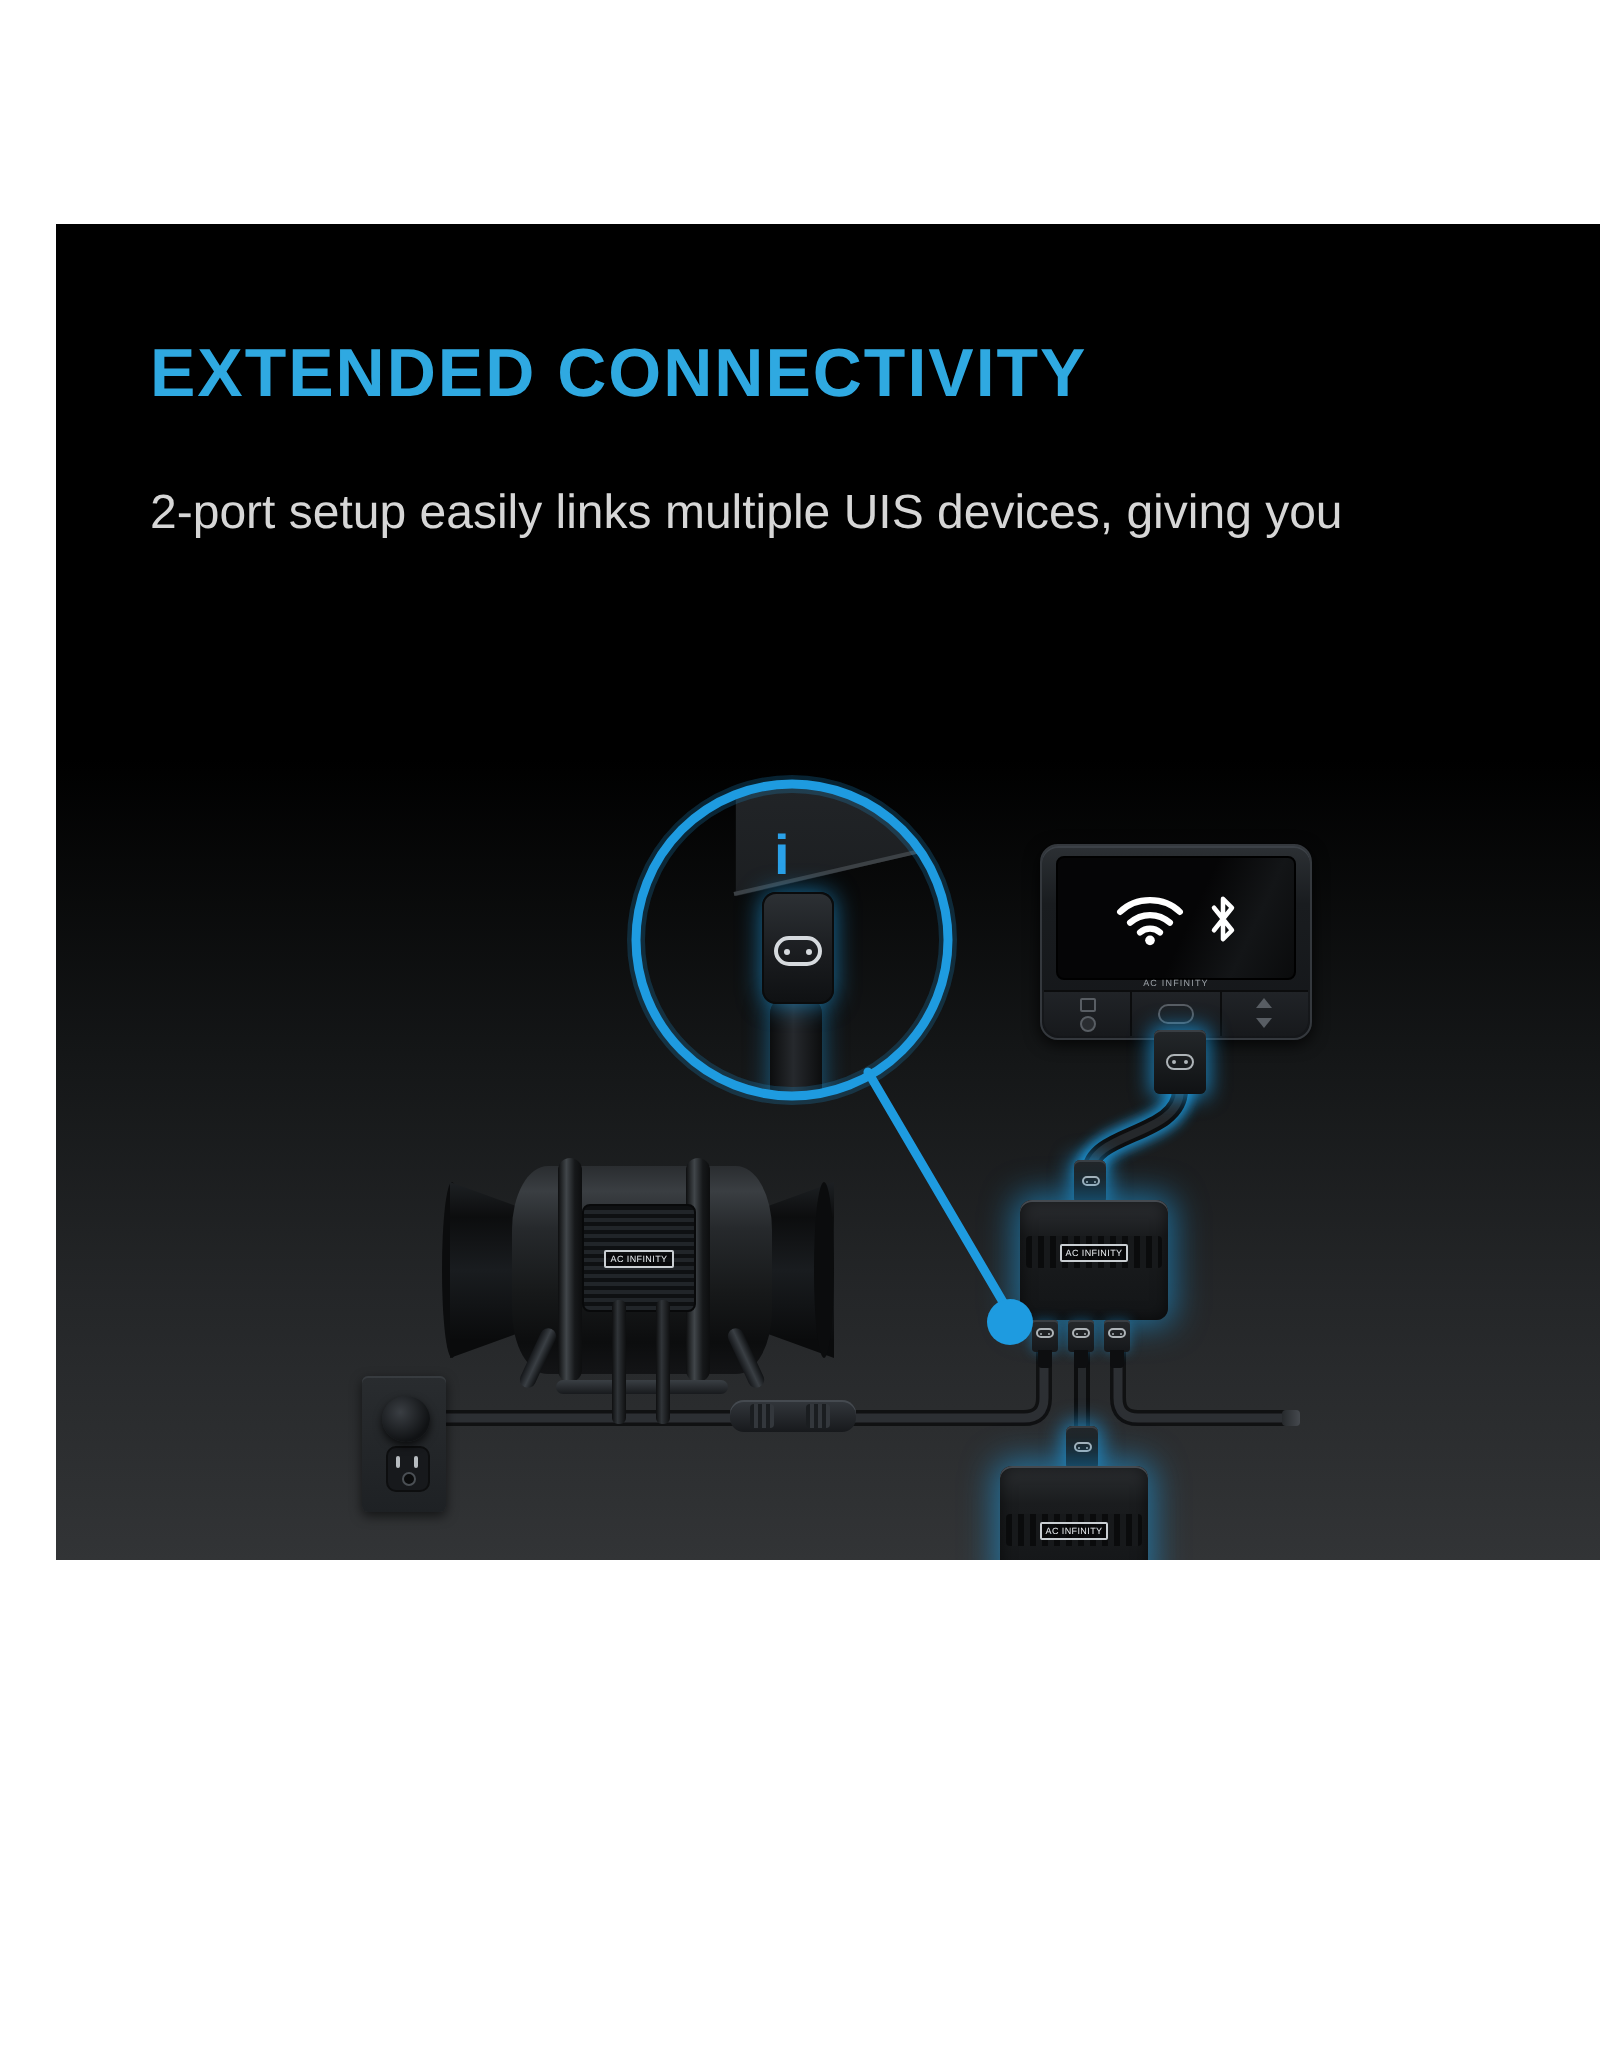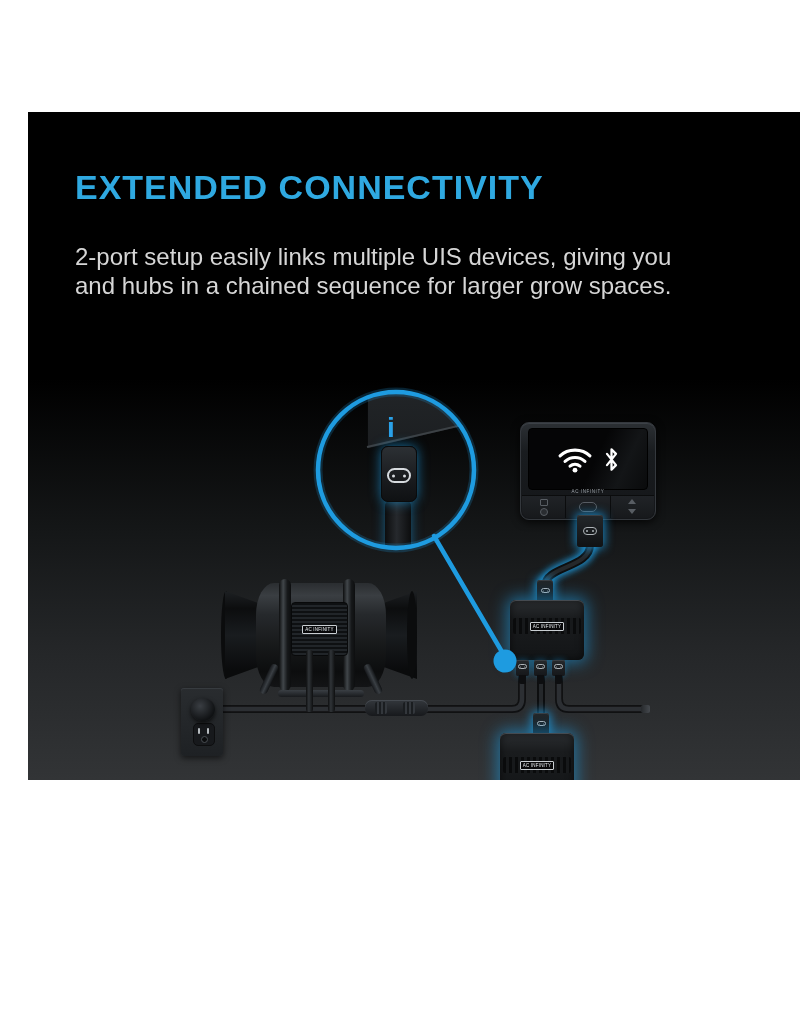--- a/index.html
+++ b/index.html
@@ -133,21 +133,20 @@
 </style>
 </head>
 <body>
 
 <div class="page">
   <div class="image-area">
 
     <div class="headline">EXTENDED CONNECTIVITY</div>
     <div class="desc">
       <span class="dline">2-port setup easily links multiple UIS devices, giving you</span>
-      <span class="dline">and hubs in a chained sequence for larger grow spaces.</span>
     </div>
 
     <svg class="wires" viewBox="0 0 800 800">
       <defs>
         <filter id="glow" x="-60%" y="-60%" width="220%" height="220%">
           <feGaussianBlur stdDeviation="3"></feGaussianBlur>
         </filter>
       </defs>
 
       <g stroke-linecap="round" fill="none">

